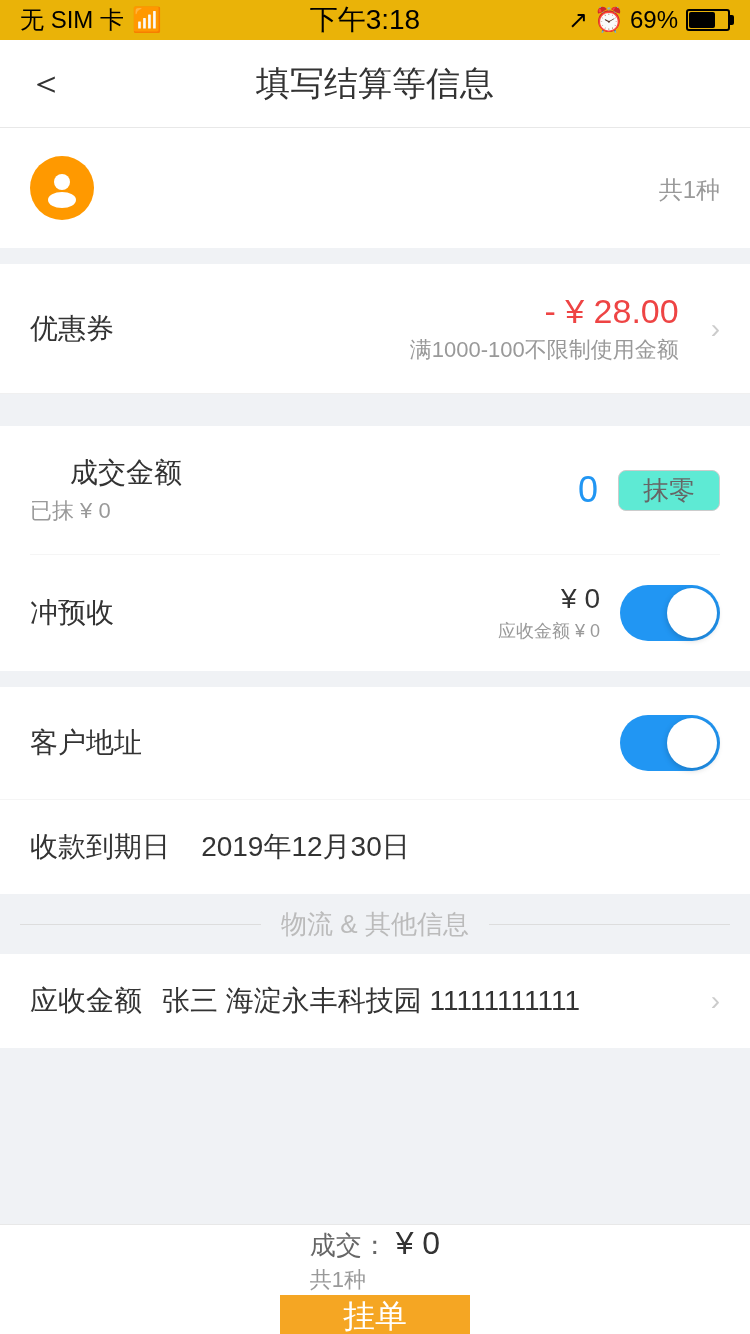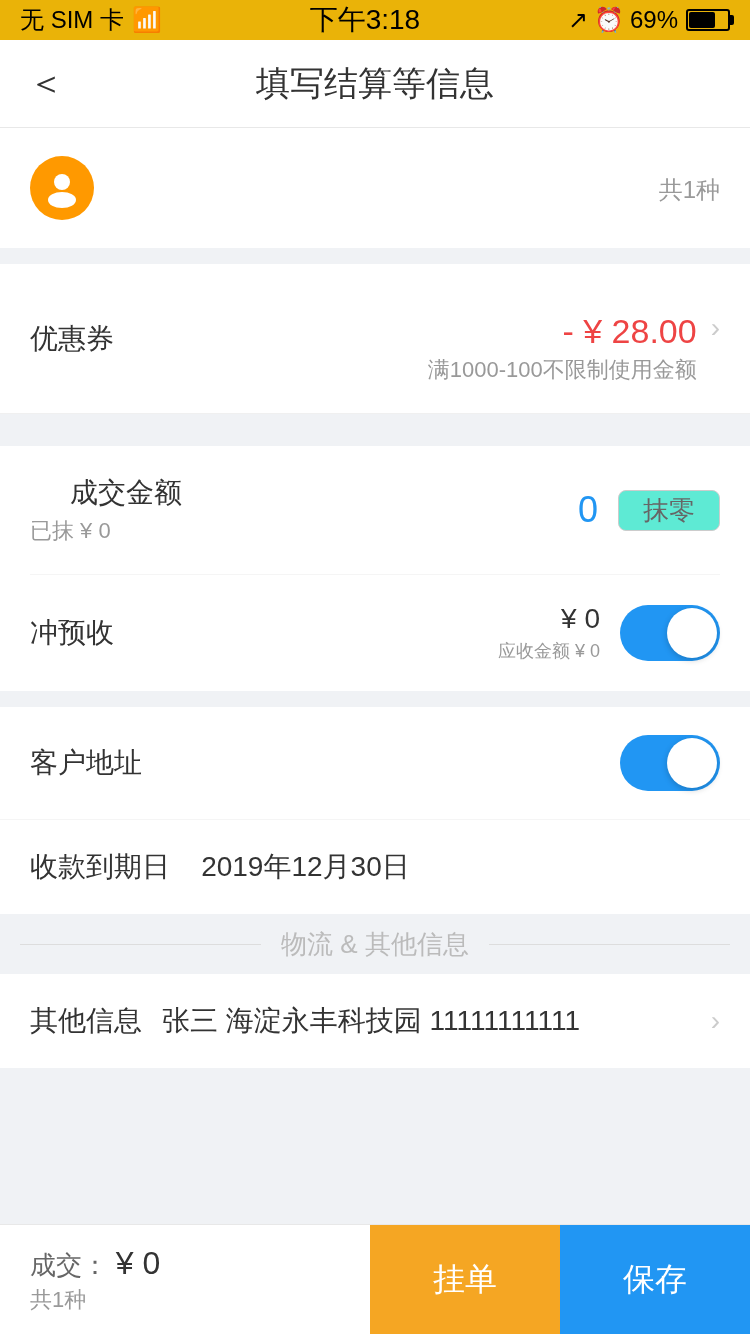--- a/index.html
+++ b/index.html
@@ -89,21 +89,21 @@
     .coupon-section {
       background: #fff;
       padding: 28px 30px;
       display: flex;
       align-items: center;
       justify-content: space-between;
       margin-bottom: 16px;
       border-bottom: 1px solid #f0f0f0;
     }
     .coupon-label { font-size: 28px; color: #333; }
-    .coupon-right { display: flex; align-items: flex-start; gap: 6px; text-align: right; margin-top: 20px; }
+    .coupon-right { display: flex; align-items: center; gap: 24px; text-align: right; }
     .coupon-amount { font-size: 34px; color: #e44; font-weight: 500; }
     .coupon-desc { font-size: 22px; color: #999; margin-top: 4px; }
     .chevron { font-size: 28px; color: #ccc; margin-left: 8px; }
 
     
     .separator {
       height: 16px;
       background: #f0f2f5;
     }
 
@@ -226,20 +226,21 @@
     .bottom-bar {
       position: fixed;
       bottom: 0;
       left: 0;
       width: 750px;
       height: 110px;
       background: #fff;
       display: flex;
       align-items: center;
       border-top: 1px solid #e8e8e8;
+      flex-direction: column;
     }
     .bottom-summary {
       flex: 1;
       padding: 0 30px;
     }
     .bottom-summary-top { font-size: 26px; color: #666; }
     .bottom-summary-amount { font-size: 32px; color: #333; font-weight: 500; }
     .bottom-summary-count { font-size: 22px; color: #999; margin-top: 2px; }
     .btn-pending {
       width: 190px;
@@ -390,21 +391,21 @@
     </span>
   </div>
 
   <div class="logistics-separator">
     <div class="logistics-line"></div>
     <span class="logistics-label">物流 &amp; 其他信息</span>
     <div class="logistics-line"></div>
   </div>
 
   <div class="address-section">
-    <div class="address-label">其他信息</div>
+    <div class="address-label">应收金额</div>
     <div class="address-value">张三 海淀永丰科技园 11111111111</div>
     <span class="chevron">›</span>
   </div>
 
   <div class="empty-space"></div>
 
 </div>
 
 <div class="bottom-bar">
   <div class="bottom-summary">

